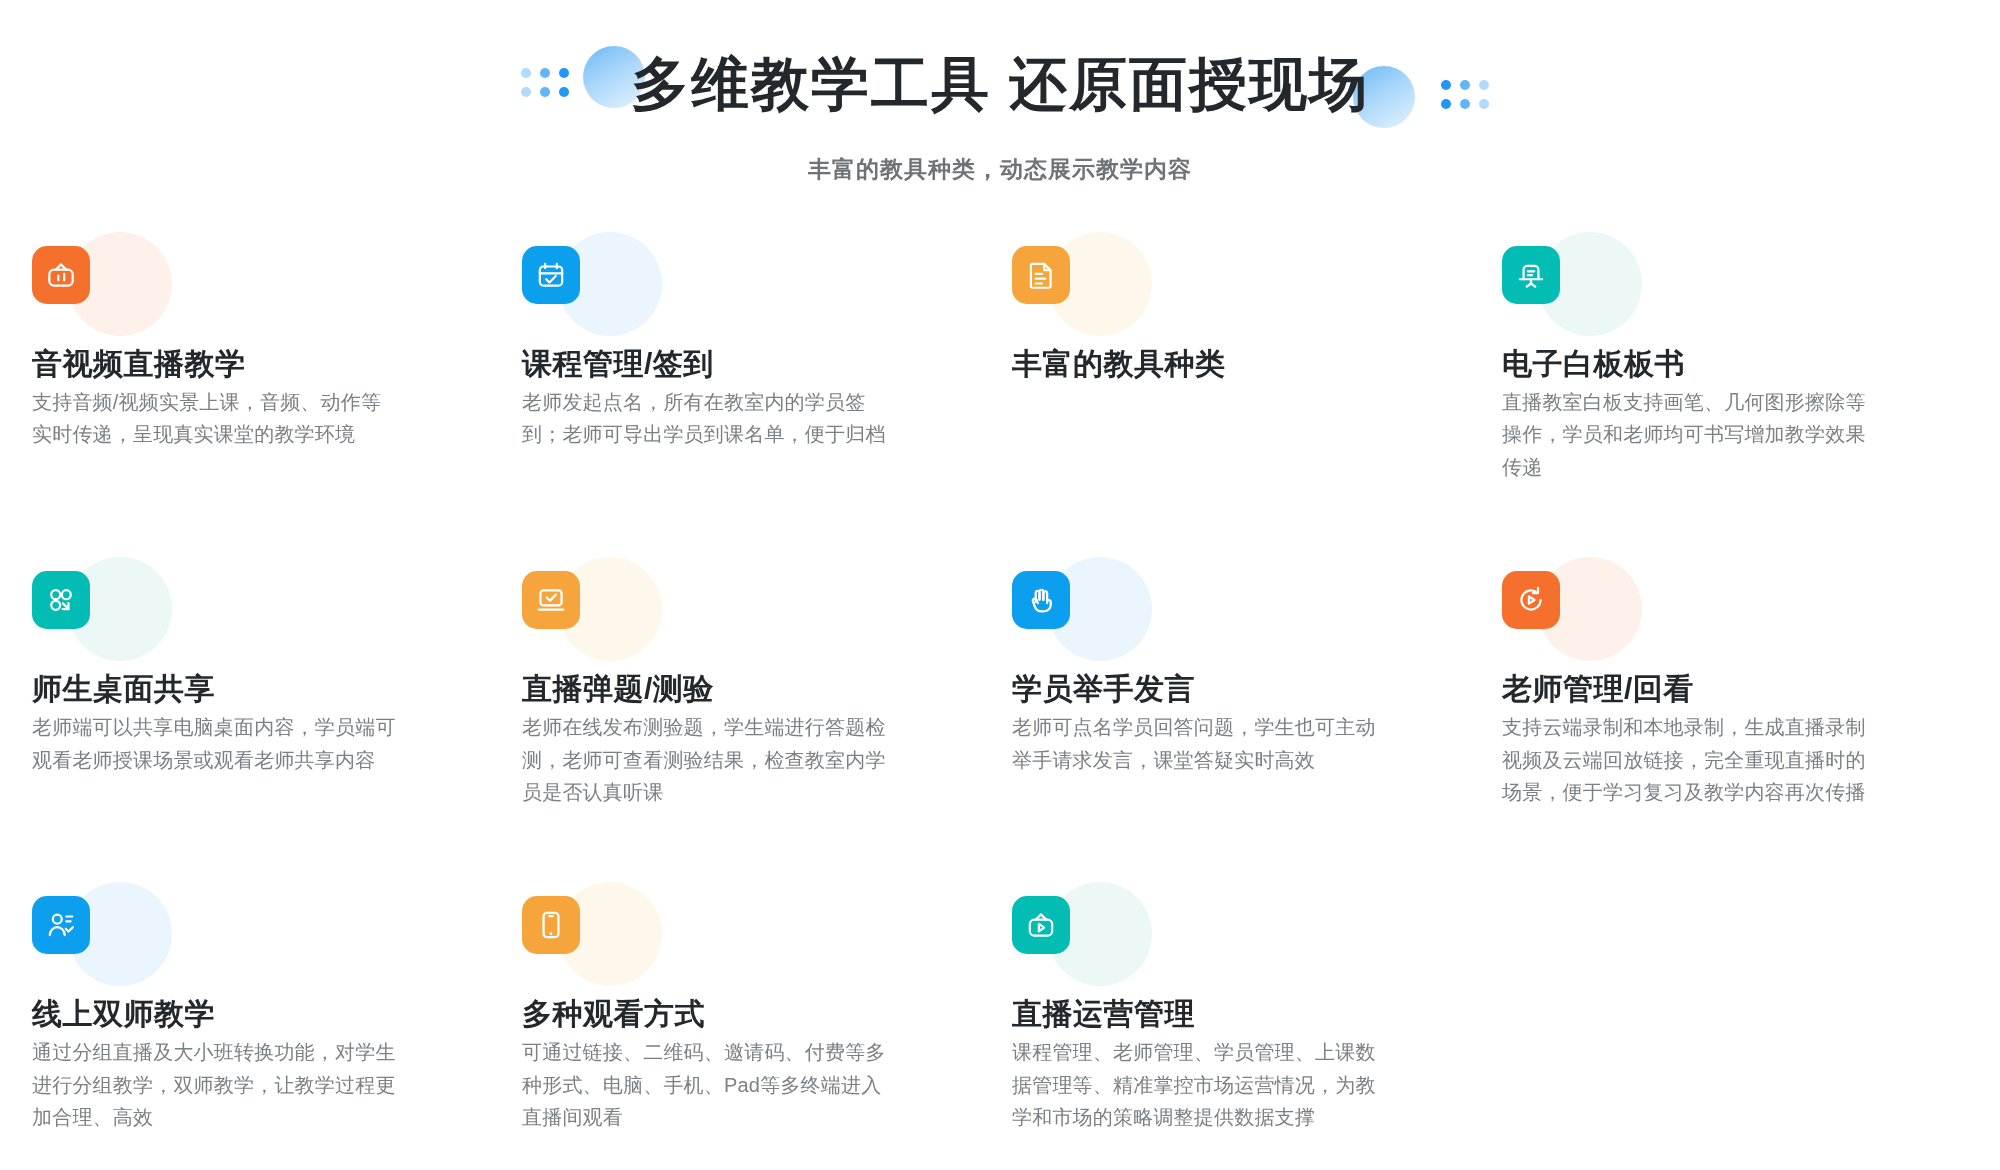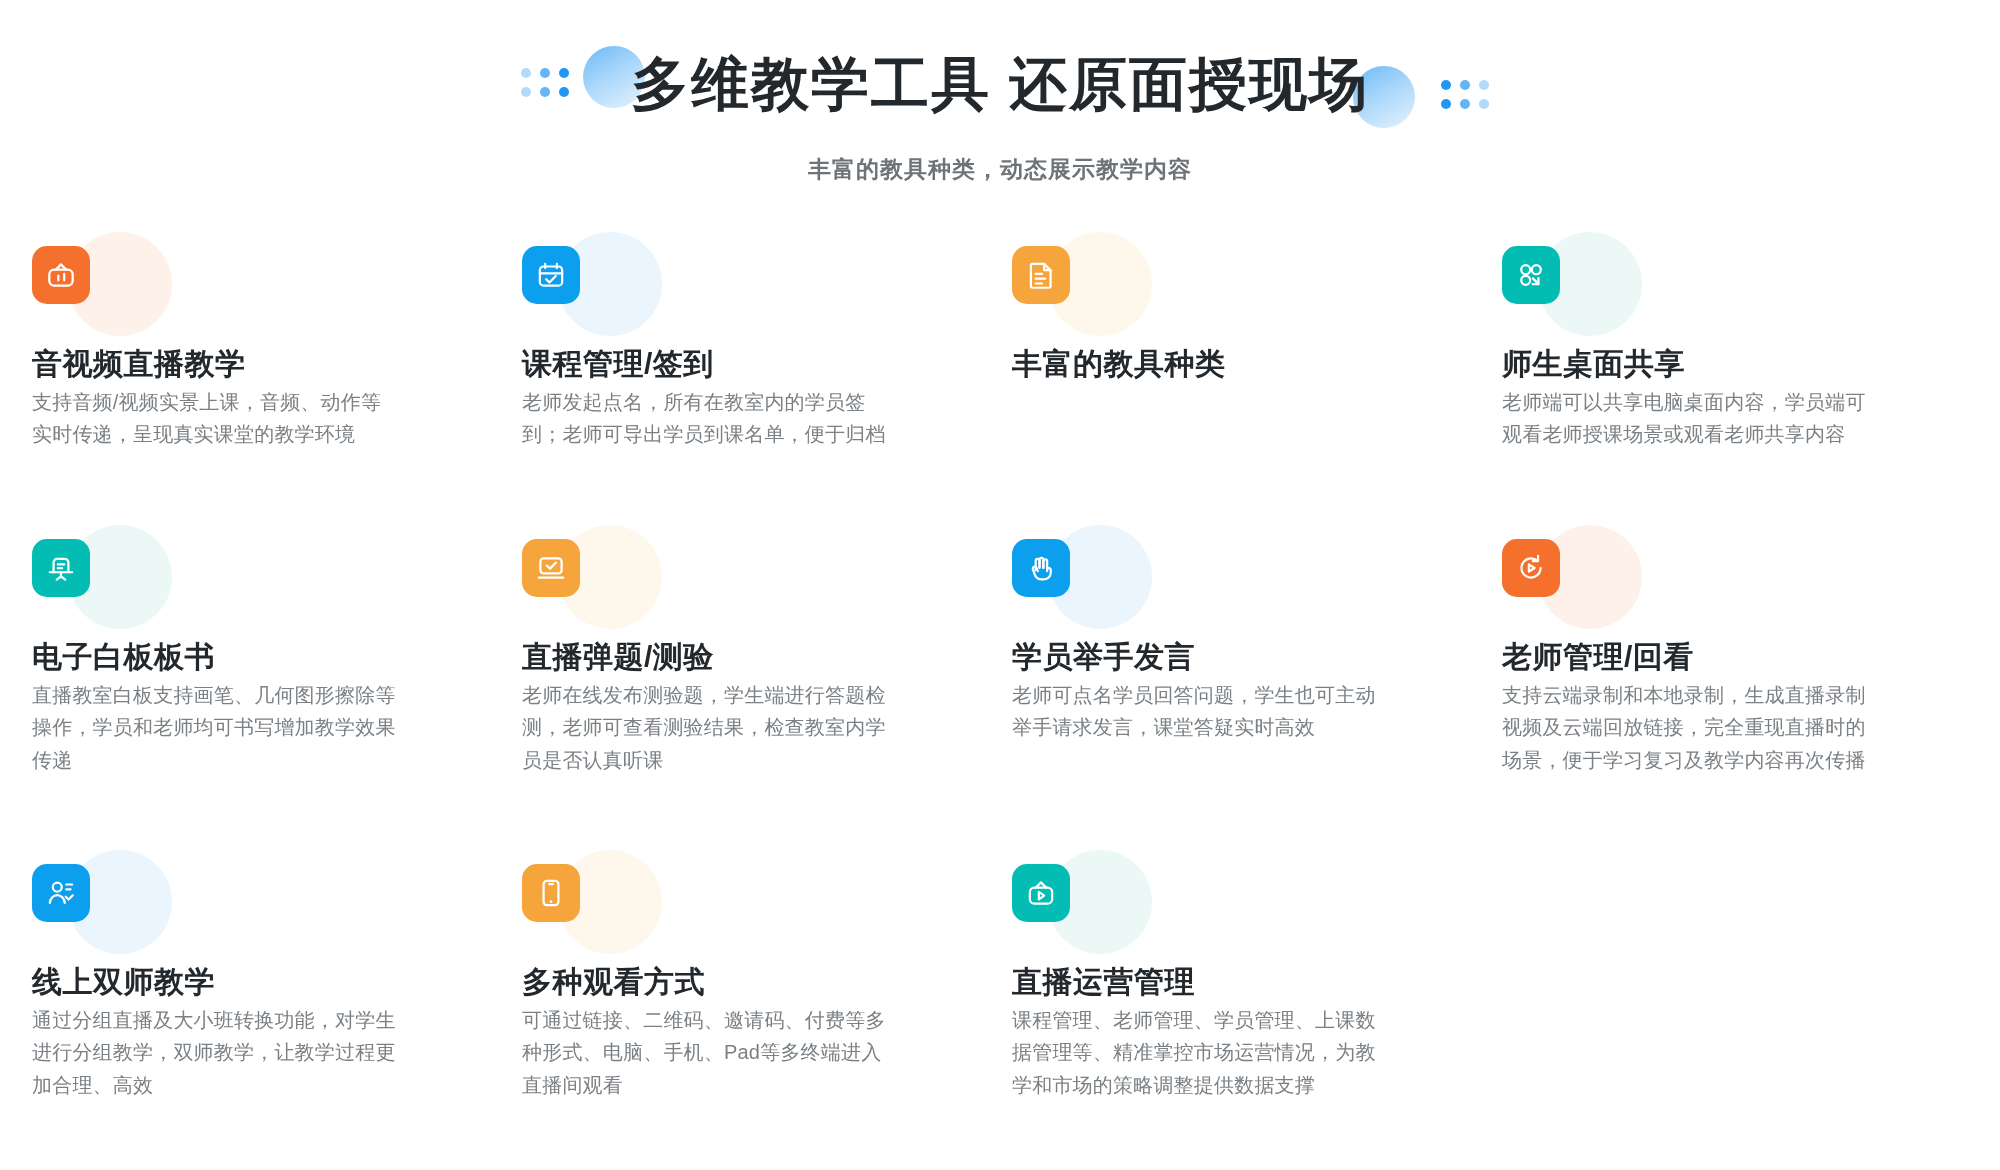--- a/index.html
+++ b/index.html
@@ -151,49 +151,49 @@
             </svg>
           </span>
         </div>
         <div class="card-title">丰富的教具种类</div>
       </div>
       <div class="card">
         <div class="icon-wrap">
           <span class="blob" style="background: rgb(235, 248, 246);"></span>
           <span class="icon" style="background: rgb(3, 189, 181);">
             <svg width="34" height="34" viewBox="0 0 32 32">
+              <path d="M9 20 V11 a3.5 3.5 0 0 1 3.5 -3.5 h7 A3.5 3.5 0 0 1 23 11 v9" fill="none" stroke="#fff" stroke-width="2.1" stroke-linecap="round" stroke-linejoin="round"></path>
+              <path d="M5.5 20 h21" fill="none" stroke="#fff" stroke-width="2.1" stroke-linecap="round" stroke-linejoin="round"></path>
+              <path d="M16 20 v4" fill="none" stroke="#fff" stroke-width="2.1" stroke-linecap="round" stroke-linejoin="round"></path>
+              <path d="M16 24 l-4 3 M16 24 l4 3" fill="none" stroke="#fff" stroke-width="2.1" stroke-linecap="round" stroke-linejoin="round"></path>
+              <path d="M13 12.5 h6 M13 16.2 h4" fill="none" stroke="#fff" stroke-width="2.1" stroke-linecap="round" stroke-linejoin="round"></path>
+            </svg>
+          </span>
+        </div>
+        <div class="card-title">电子白板板书</div>
+        <div class="card-desc">直播教室白板支持画笔、几何图形擦除等操作，学员和老师均可书写增加教学效果传递</div>
+      </div>
+      <div class="card">
+        <div class="icon-wrap">
+          <span class="blob" style="background: rgb(235, 248, 246);"></span>
+          <span class="icon" style="background: rgb(3, 189, 181);">
+            <svg width="34" height="34" viewBox="0 0 32 32">
               <circle cx="11" cy="11" r="4.2" fill="none" stroke="#fff" stroke-width="2.1" stroke-linecap="round" stroke-linejoin="round"></circle>
               <circle cx="21" cy="11" r="4.2" fill="none" stroke="#fff" stroke-width="2.1" stroke-linecap="round" stroke-linejoin="round"></circle>
               <circle cx="11" cy="21" r="4.2" fill="none" stroke="#fff" stroke-width="2.1" stroke-linecap="round" stroke-linejoin="round"></circle>
               <path d="M17.5 24.5 h5.5 v-5.5" fill="none" stroke="#fff" stroke-width="2.1" stroke-linecap="round" stroke-linejoin="round"></path>
               <path d="M17.8 19.2 L23 24.5" fill="none" stroke="#fff" stroke-width="2.1" stroke-linecap="round" stroke-linejoin="round"></path>
             </svg>
           </span>
         </div>
         <div class="card-title">师生桌面共享</div>
         <div class="card-desc">老师端可以共享电脑桌面内容，学员端可观看老师授课场景或观看老师共享内容</div>
       </div>
       <div class="card">
         <div class="icon-wrap">
-          <span class="blob" style="background: rgb(235, 248, 246);"></span>
-          <span class="icon" style="background: rgb(3, 189, 181);">
-            <svg width="34" height="34" viewBox="0 0 32 32">
-              <path d="M9 20 V11 a3.5 3.5 0 0 1 3.5 -3.5 h7 A3.5 3.5 0 0 1 23 11 v9" fill="none" stroke="#fff" stroke-width="2.1" stroke-linecap="round" stroke-linejoin="round"></path>
-              <path d="M5.5 20 h21" fill="none" stroke="#fff" stroke-width="2.1" stroke-linecap="round" stroke-linejoin="round"></path>
-              <path d="M16 20 v4" fill="none" stroke="#fff" stroke-width="2.1" stroke-linecap="round" stroke-linejoin="round"></path>
-              <path d="M16 24 l-4 3 M16 24 l4 3" fill="none" stroke="#fff" stroke-width="2.1" stroke-linecap="round" stroke-linejoin="round"></path>
-              <path d="M13 12.5 h6 M13 16.2 h4" fill="none" stroke="#fff" stroke-width="2.1" stroke-linecap="round" stroke-linejoin="round"></path>
-            </svg>
-          </span>
-        </div>
-        <div class="card-title">电子白板板书</div>
-        <div class="card-desc">直播教室白板支持画笔、几何图形擦除等操作，学员和老师均可书写增加教学效果传递</div>
-      </div>
-      <div class="card">
-        <div class="icon-wrap">
           <span class="blob" style="background: rgb(253, 248, 235);"></span>
           <span class="icon" style="background: rgb(245, 165, 60);">
             <svg width="34" height="34" viewBox="0 0 32 32">
               <rect x="6" y="7" width="20" height="14" rx="3" fill="none" stroke="#fff" stroke-width="2.1" stroke-linecap="round" stroke-linejoin="round"></rect>
               <path d="M4.5 25 h23" fill="none" stroke="#fff" stroke-width="2.1" stroke-linecap="round" stroke-linejoin="round"></path>
               <path d="M12 13.6 l3 3 l5.5 -5.6" fill="none" stroke="#fff" stroke-width="2.1" stroke-linecap="round" stroke-linejoin="round"></path>
             </svg>
           </span>
         </div>
         <div class="card-title">直播弹题/测验</div>

